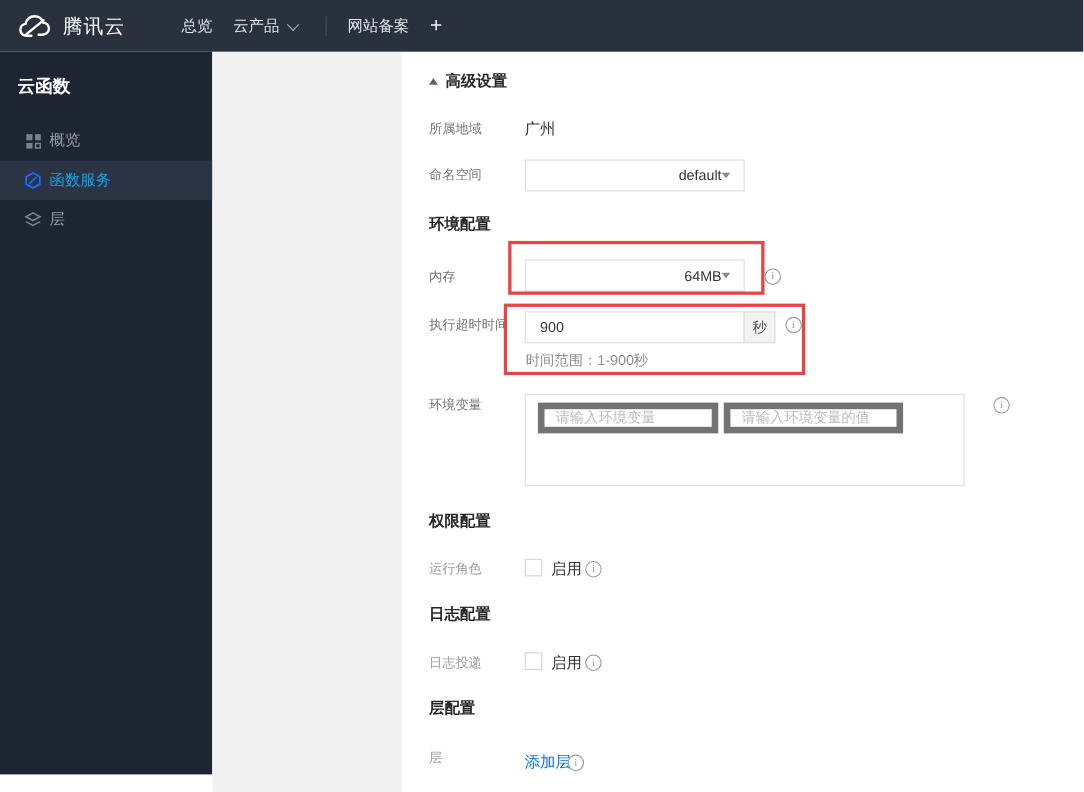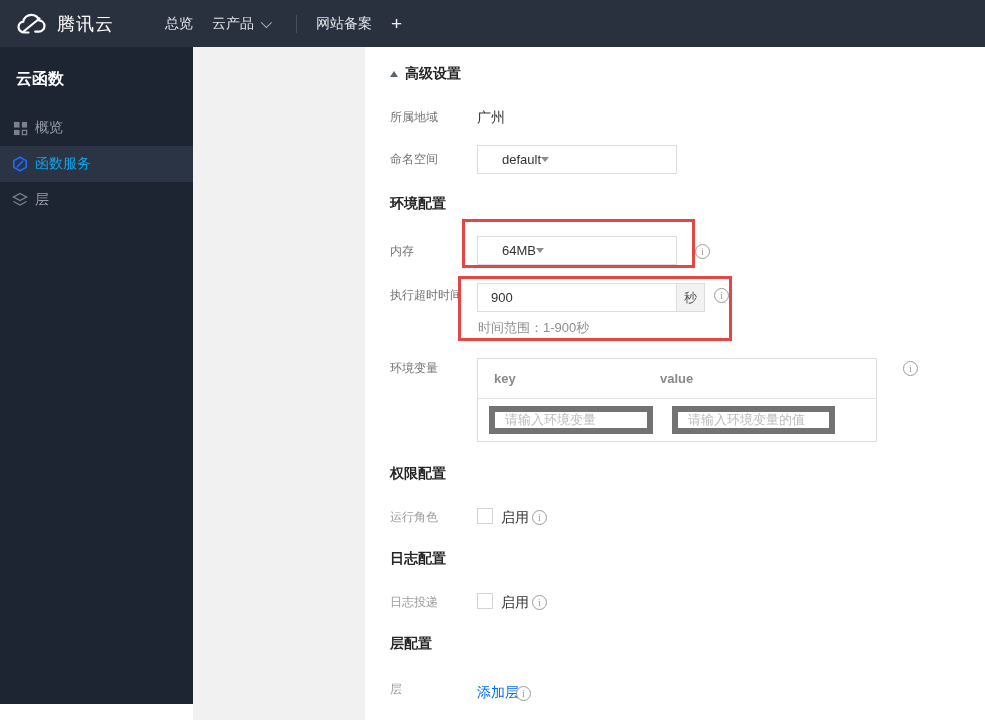--- a/index.html
+++ b/index.html
@@ -13,56 +13,56 @@
   .brand{display:flex;align-items:flex-end;padding-left:15px;cursor:pointer}
   .brand-text{color:#fff;font-size:18px;margin-left:9px;letter-spacing:1px}
   .topnav{display:flex;align-items:center;margin-left:32px}
   .topnav-item{color:#dfe2e8;font-size:14px;margin-left:19px;cursor:pointer;display:flex;align-items:center;white-space:nowrap}
   .topnav-item.plus{font-size:19px;color:#eceef2}
   .chev{width:7px;height:7px;border-right:1.5px solid #aab0bb;border-bottom:1.5px solid #aab0bb;transform:rotate(45deg) translateY(-2px);margin-left:7px}
   .topnav-divider{width:1px;height:18px;background:#454e5d;margin-left:27px}
   
   .sidebar{position:absolute;top:47px;left:0;width:193px;bottom:16px;background:#1d2432}
   .side-title{color:#fff;font-size:16px;font-weight:bold;padding:22px 0 20px 16px}
-  .side-item{height:36px;display:flex;align-items:center;padding-left:12px;color:#969da8;font-size:14px;cursor:pointer}
+  .side-item{height:36px;display:flex;align-items:center;padding-left:22px;color:#969da8;font-size:14px;cursor:pointer}
   .side-item.active{background:#2b3444;color:#0ea5e9}
   .side-icon{width:16px;height:16px;margin-right:7px;display:flex;align-items:center;justify-content:center}
   
   .panel{position:absolute;top:47px;left:193px;width:172px;bottom:0;background:#f1f1f1;border-right:1px solid #e4e4e4}
   
   .main{position:absolute;top:47px;left:365px;right:0;bottom:0;background:#fff}
   .label{position:absolute;left:25px;font-size:12px;color:#747474;white-space:nowrap}
   .label.muted{color:#9c9c9c}
   .value{position:absolute;font-size:14px;color:#333}
   .section{position:absolute;left:25px;font-size:14px;font-weight:bold;color:#262626;white-space:nowrap}
   .toggle{position:absolute;left:25px;top:18px;display:flex;align-items:center;cursor:pointer}
   .tri-up{width:0;height:0;border-left:4.5px solid transparent;border-right:4.5px solid transparent;border-bottom:6px solid #5b636e;margin-right:7px}
   .toggle-text{font-size:14px;font-weight:bold;color:#262626}
   .select{position:absolute;left:112px;width:200px;height:29px;box-sizing:border-box;border:1px solid #ddd;background:#fff;
-    display:flex;align-items:center;justify-content:flex-start;padding:0 24px;font-size:13px;color:#333;cursor:pointer}
+    display:flex;align-items:center;justify-content:flex-end;padding:0 12px;font-size:13px;color:#333;cursor:pointer}
   .caret{width:0;height:0;border-left:4px solid transparent;border-right:4px solid transparent;border-top:5px solid #878c92}
   .redbox{position:absolute;border:3px solid #e54545;box-sizing:border-box;pointer-events:none;z-index:5}
   .redbox.mem{left:97px;top:172px;width:233px;height:49px}
   .redbox.timeout{left:93px;top:229px;width:274px;height:65px}
   .inputgroup{position:absolute;left:112px;top:236px;display:flex}
   .inputgroup input{width:200px;height:29px;box-sizing:border-box;border:1px solid #ddd;padding:0 13px;font-size:13px;color:#333;outline:none;font-family:inherit}
   .unit{width:29px;height:29px;box-sizing:border-box;border:1px solid #ddd;margin-left:-1px;background:#f2f2f2;
     display:flex;align-items:center;justify-content:center;font-size:13px;color:#555}
   .hint{position:absolute;left:113px;top:272px;font-size:13px;color:#8e8e8e}
   .info{position:absolute;width:15px;height:15px;border-radius:50%;border:1px solid #9a9a9a;color:#9a9a9a;background:#fff;
     font-size:10px;line-height:1;display:flex;align-items:center;justify-content:center;box-sizing:border-box;cursor:pointer;z-index:6;
     font-family:"Liberation Serif",serif}
   .envtable{position:absolute;left:112px;top:311px;width:400px;height:84px;border:1px solid #ddd;box-sizing:border-box;background:#fff}
   .envhead{height:39px;border-bottom:1px solid #e5e5e5;display:flex;align-items:center;font-size:13px;font-weight:bold;color:#8a8a8a}
   .envhead .hk{margin-left:16px;width:166px}
   .envrow{display:flex;margin-top:7px}
   .envrow input{height:28px;box-sizing:border-box;border:6px solid #737373;padding:0 10px;font-size:13px;color:#333;outline:none;font-family:Liberation Mono, monospace}
   .envrow input::placeholder{color:#bcbcbc}
   .envrow .ki{margin-left:11px;width:164px}
-  .envrow .vi{margin-left:19px;width:163px}
+  .envrow .vi{margin-left:5px;width:163px}
   .cb{position:absolute;left:112px;width:16px;height:16px;box-sizing:border-box;border:1px solid #d4d4d4;background:#fff;cursor:pointer}
   .cb-label{position:absolute;left:136px;font-size:14px;color:#333}
   .link{position:absolute;left:112px;font-size:14px;color:#006eff;cursor:pointer}
 </style>
 </head>
 <body>
 
 <div class="topbar">
   <div class="brand">
     <span style="display:flex">
@@ -150,24 +150,20 @@
   <div class="redbox timeout"></div>
   <div class="inputgroup">
     <input type="text" value="900" style="">
     <span class="unit">秒</span>
   </div>
   <span class="info" style="left:349px;top:241px">i</span>
   <span class="hint">时间范围：1-900秒</span>
 
   <span class="label" style="top:313px">环境变量</span>
   <div class="envtable">
-    <div class="envhead">
-      <span class="hk">key</span>
-      <span>value</span>
-    </div>
     <div class="envrow">
       <input class="ki" type="text" placeholder="请输入环境变量" style="">
       <input class="vi" type="text" placeholder="请输入环境变量的值" style="">
     </div>
   </div>
   <span class="info" style="left:538px;top:314px">i</span>
 
   <span class="section" style="top:418px">权限配置</span>
   <span class="label muted" style="top:462px">运行角色</span>
   <span class="cb" style="top:461px"></span>

